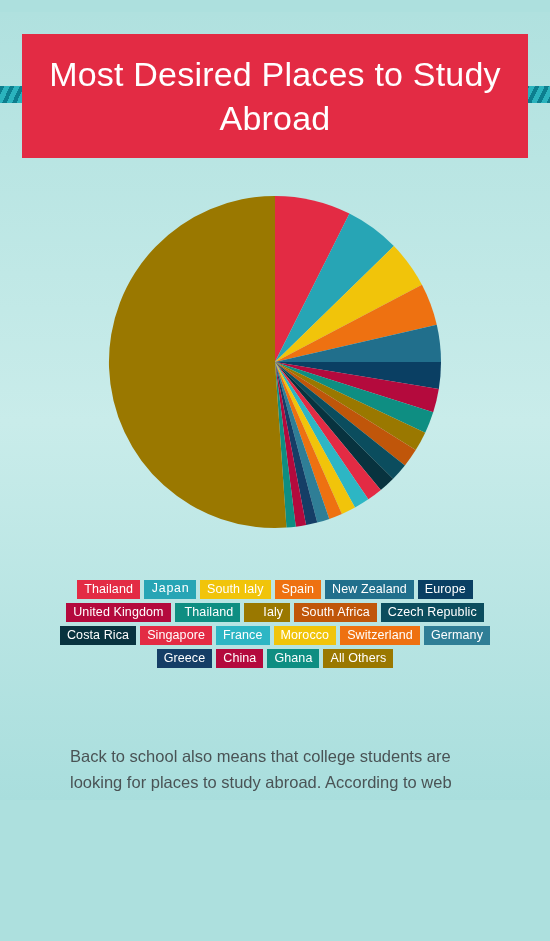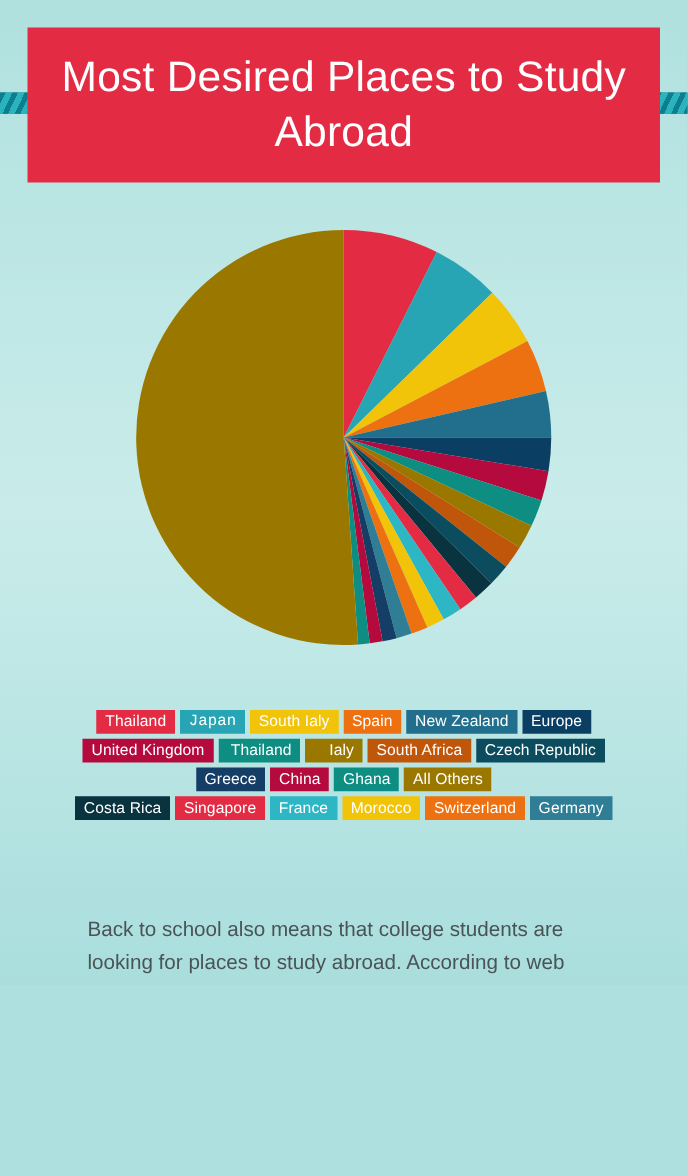--- a/index.html
+++ b/index.html
@@ -17,20 +17,21 @@
     position: relative;
     width: 550px;
     height: 788px;
     background: linear-gradient(180deg,
        #b0e1df 0%,
        #bfe8e4 30%,
        #c9ecea 52%,
        #bfe8e6 72%,
        #a9dedd 100%);
     overflow: hidden;
+    margin-top: 12px;
   }
 
   
   #banner-wrap {
     position: absolute;
     left: 0; top: 0;
     width: 550px; height: 170px;
   }
   .ribbon-tail {
     position: absolute;
@@ -219,33 +220,33 @@
         <div class="legend-chip" style="background: rgb(10, 63, 99);">Europe</div>
       </div>
       <div class="legend-row">
         <div class="legend-chip" style="background: rgb(180, 10, 61);">United Kingdom</div>
         <div class="legend-chip" style="background: rgb(14, 142, 130); padding-left: 10px;">Thailand</div>
         <div class="legend-chip" style="background: rgb(154, 120, 0); padding-left: 19px;">Ialy</div>
         <div class="legend-chip" style="background: rgb(192, 86, 10);">South Africa</div>
         <div class="legend-chip" style="background: rgb(11, 77, 94);">Czech Republic</div>
       </div>
       <div class="legend-row">
-        <div class="legend-chip" style="background: rgb(21, 62, 102);">Greece</div>
-        <div class="legend-chip" style="background: rgb(180, 10, 61);">China</div>
-        <div class="legend-chip" style="background: rgb(14, 142, 130);">Ghana</div>
-        <div class="legend-chip" style="background: rgb(154, 120, 0);">All Others</div>
-      </div>
-      <div class="legend-row">
         <div class="legend-chip" style="background: rgb(8, 51, 63);">Costa Rica</div>
         <div class="legend-chip" style="background: rgb(227, 43, 68);">Singapore</div>
         <div class="legend-chip" style="background: rgb(45, 182, 196);">France</div>
         <div class="legend-chip" style="background: rgb(241, 196, 10);">Morocco</div>
         <div class="legend-chip" style="background: rgb(238, 113, 17);">Switzerland</div>
         <div class="legend-chip" style="background: rgb(47, 126, 150);">Germany</div>
       </div>
+      <div class="legend-row">
+        <div class="legend-chip" style="background: rgb(21, 62, 102);">Greece</div>
+        <div class="legend-chip" style="background: rgb(180, 10, 61);">China</div>
+        <div class="legend-chip" style="background: rgb(14, 142, 130);">Ghana</div>
+        <div class="legend-chip" style="background: rgb(154, 120, 0);">All Others</div>
+      </div>
     </div>
 
   <div id="body-copy">Back to school also means that college students are looking for places to study abroad. According to web traffic on the popular Abroad101 web site, Asia and the Pacific nations are up, Europe is down. Here is the Top 20 list for January and September 2014.</div>
 
   <div id="footer">
     <div id="footer-inner">
       <div id="footer-label">Create infographics</div>
       <div id="footer-tag-wrap">
         <div id="footer-tag">infogr.am</div>
         <div id="footer-tag-point"></div>

